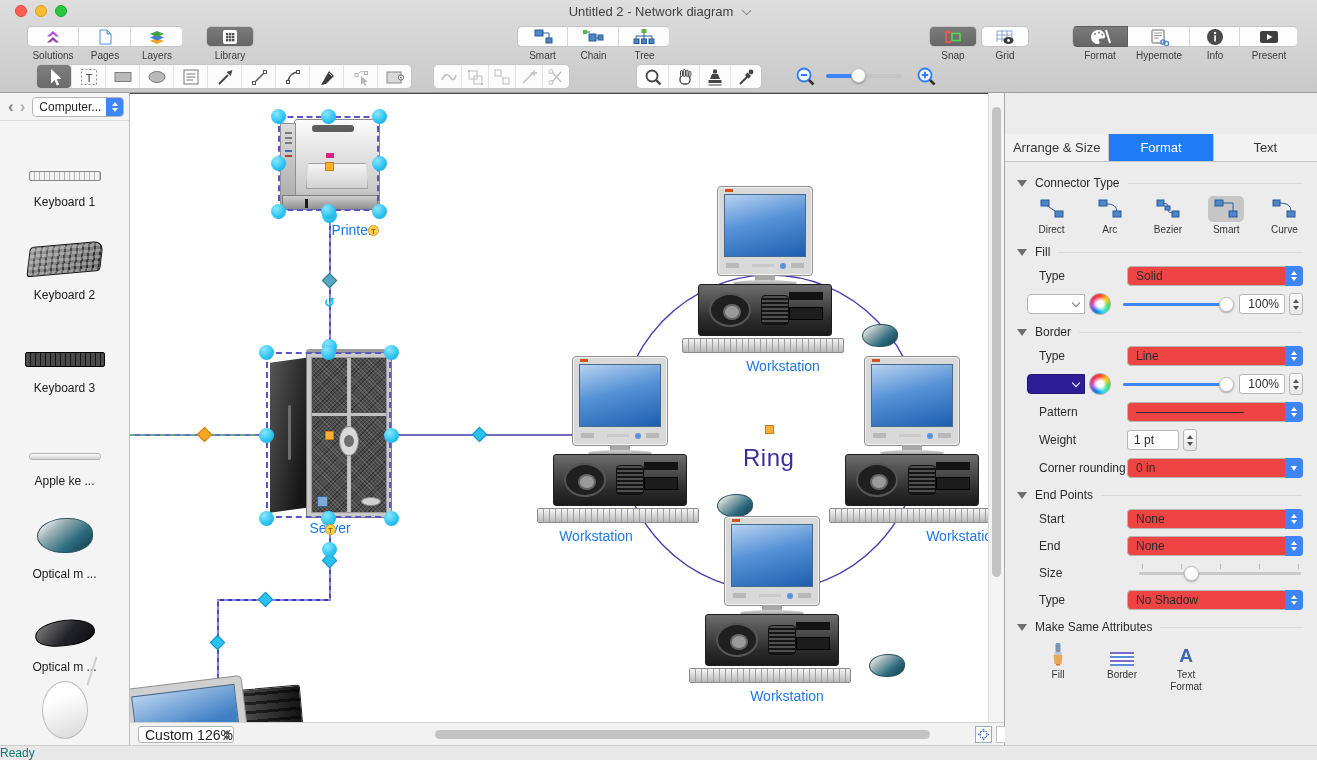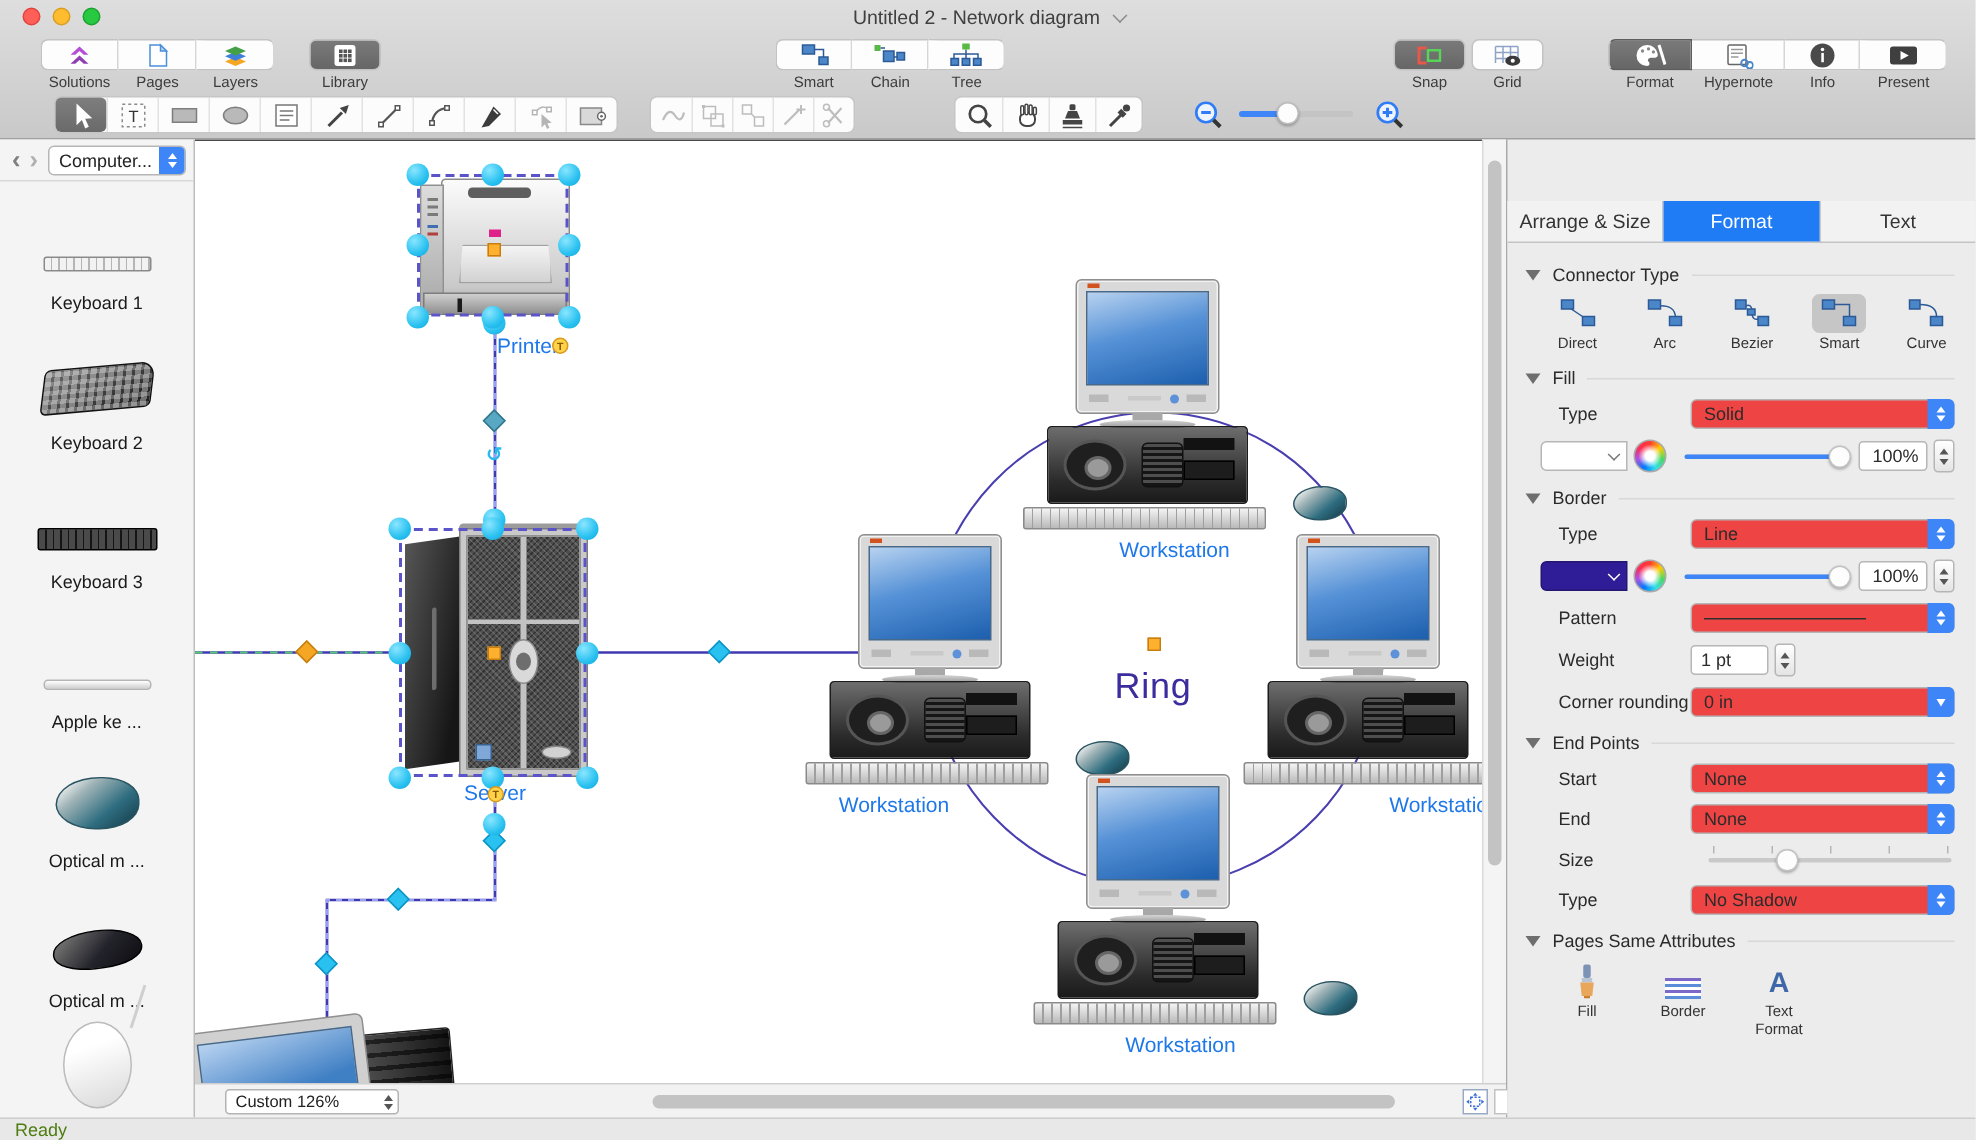--- a/index.html
+++ b/index.html
@@ -75,22 +75,22 @@
     background:#cfcfcf; transform:rotate(18deg); }
 
   
   .canvas { position:absolute; left:130px; top:93px; width:858px; height:629px; background:#fff;
     border-top:1px solid #4a4a4a; overflow:hidden; }
   .vscroll { position:absolute; left:988px; top:93px; width:16px; height:629px; background:#f4f4f4;
     border-left:1px solid #dadada; }
   .vthumb { position:absolute; left:3px; top:14px; width:9px; height:470px; background:#c3c3c3; border-radius:5px; }
   .canvas-bottom { position:absolute; left:130px; top:722px; width:874px; height:23px;
     background:#f2f2f2; border-top:1px solid #cfcfcf; }
-  .zoom-pop { position:absolute; left:20px; top:3px; width:116px; height:17px; background:#fff;
-    border:1px solid #b3b3b3; border-radius:3px; font-size:11px; color:#222;
+  .zoom-pop { position:absolute; left:8px; top:3px; width:96px; height:17px; background:#fff;
+    border:1px solid #b3b3b3; border-radius:3px; font-size:14px; color:#222;
     display:flex; align-items:center; padding-left:6px; }
   .gray-step { position:absolute; right:3px; display:flex; flex-direction:column; gap:2px; }
   .gray-step i { width:0; height:0; border-left:3px solid transparent; border-right:3px solid transparent; }
   .gray-step i.u { border-bottom:4px solid #555; } .gray-step i.d { border-top:4px solid #555; }
   .hthumb { position:absolute; left:305px; top:7px; width:495px; height:9px; background:#c3c3c3; border-radius:5px; }
   .panbtn { position:absolute; left:845px; top:3px; width:17px; height:17px; background:#fff;
     border:1px solid #97a9c4; display:flex; align-items:center; justify-content:center; }
   .vstub { position:absolute; left:866px; top:3px; width:10px; height:17px; background:#fff; border:1px solid #c2c2c2; }
   .panel-div { position:absolute; left:1004px; top:93px; width:1px; height:667px; background:#a9a9a9; }
 
@@ -246,21 +246,21 @@
   .ms-row { display:flex; margin-left:22px; gap:26px; margin-top:4px; }
   .ms-item { display:flex; flex-direction:column; align-items:center; width:38px; }
   .ms-item .mic { height:26px; display:flex; align-items:flex-end; justify-content:center; }
   .ms-item .mlb { font-size:10px; color:#333; margin-top:3px; text-align:center; line-height:12px; }
   .stripes { width:24px; height:14px;
     background:repeating-linear-gradient(0deg,#5b8dd9 0 2px,#fff 2px 4px,#7b68c8 4px 6px,#fff 6px 8px); }
   .bigA { font-size:19px; font-weight:bold; color:#3f68a8; line-height:20px; }
 
   
   .statusbar { position:absolute; left:0; top:745px; width:1317px; height:15px; background:#e8e8e8;
-    border-top:1px solid #cdcdcd; font-size:12px; color:#4d7c0f; display:flex; align-items:center; padding-left:10px; }
+    border-top:1px solid #cdcdcd; font-size:12px; color:#0f766e; display:flex; align-items:center; }
 </style>
 </head>
 <body>
 
 <div class="chrome">
   <div class="titlebar">
     <div class="tl red"></div>
     <div class="tl yel"></div>
     <div class="tl grn"></div>
     <div class="wtitle"><span>Untitled 2 - Network diagram</span><span class="chv"></span></div>
@@ -1037,21 +1037,21 @@
           <span>No Shadow</span>
           <span class="step">
             <i class="u"></i>
             <i class="d"></i>
           </span>
         </div>
     </div>
 
     <div class="sect">
         <span class="tri"></span>
-        <span class="t">Pages Same Attributes</span>
+        <span class="t">Make Same Attributes</span>
         <span class="rule"></span>
       </div>
     <div class="ms-row">
       <div class="ms-item">
         <div class="mic">
             <svg width="20" height="24">
               <rect x="7.5" y="1" width="5" height="9" rx="1.5" fill="#7d93b5"></rect>
               <rect x="6.5" y="10" width="7" height="3" fill="#b9c4d4"></rect>
               <path d="M5.5,13 H14.5 L13.5,22 H6.5 Z" fill="#e8a75a"></path>
               <path d="M8,22 h4 v1.5 h-4 Z" fill="#c97f2e"></path>

